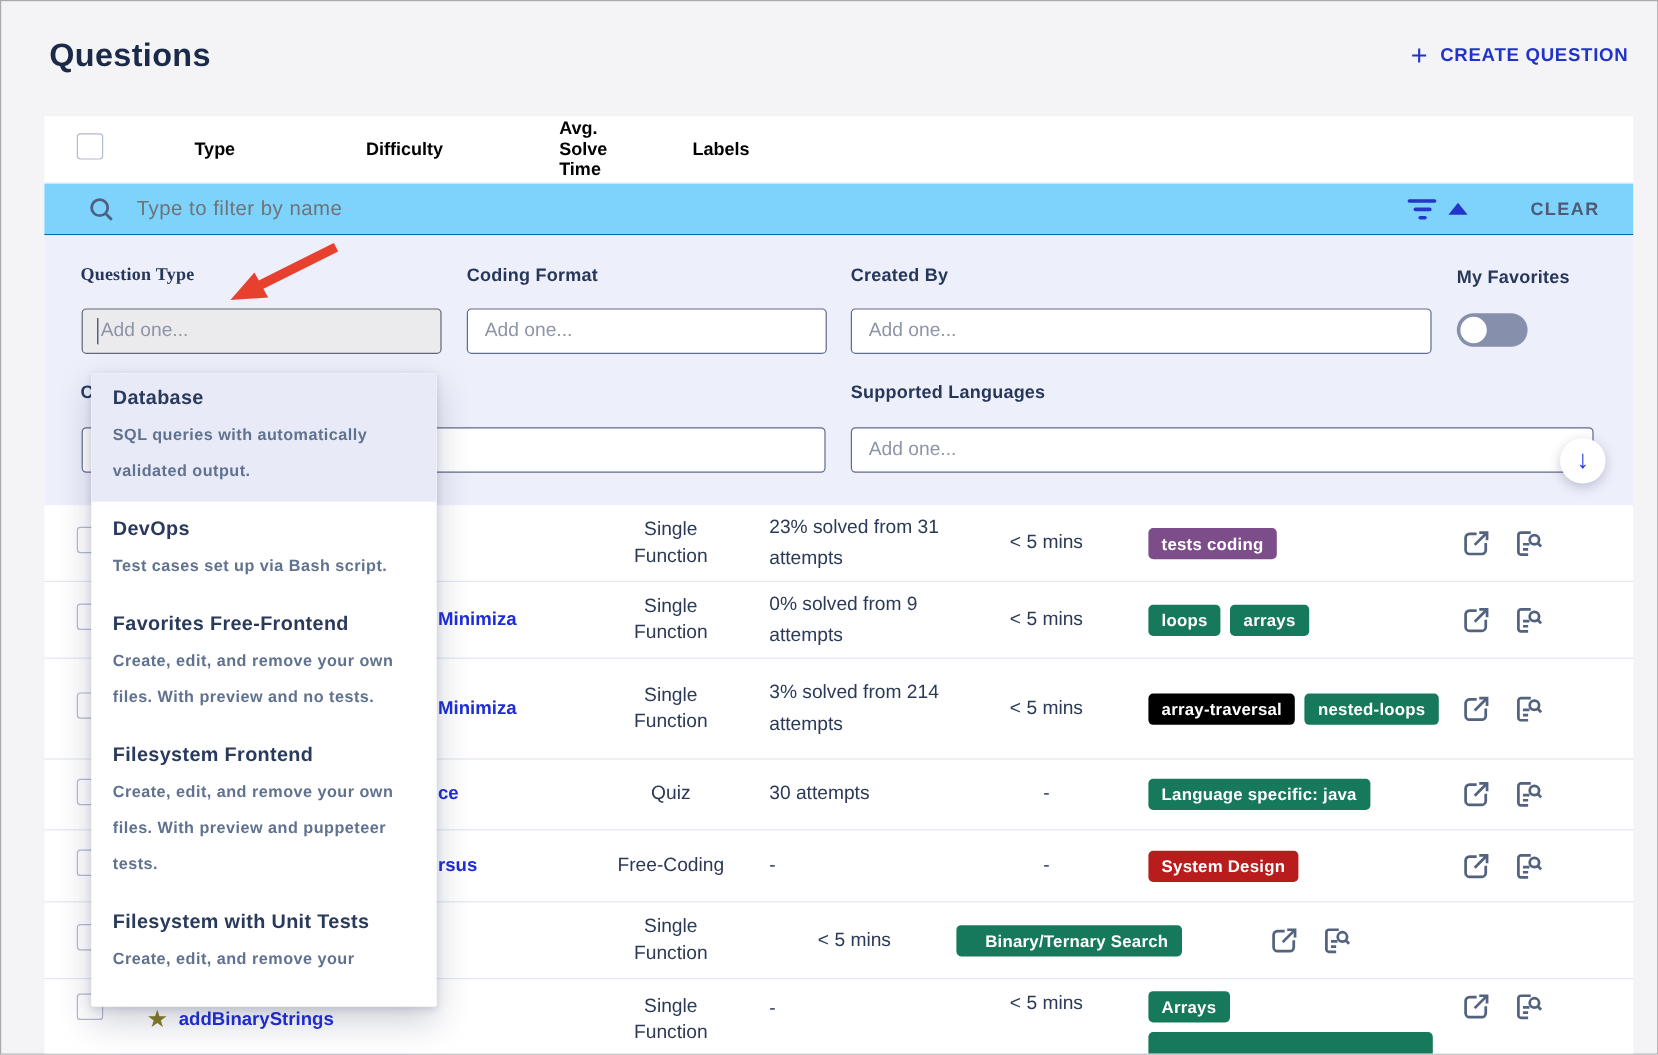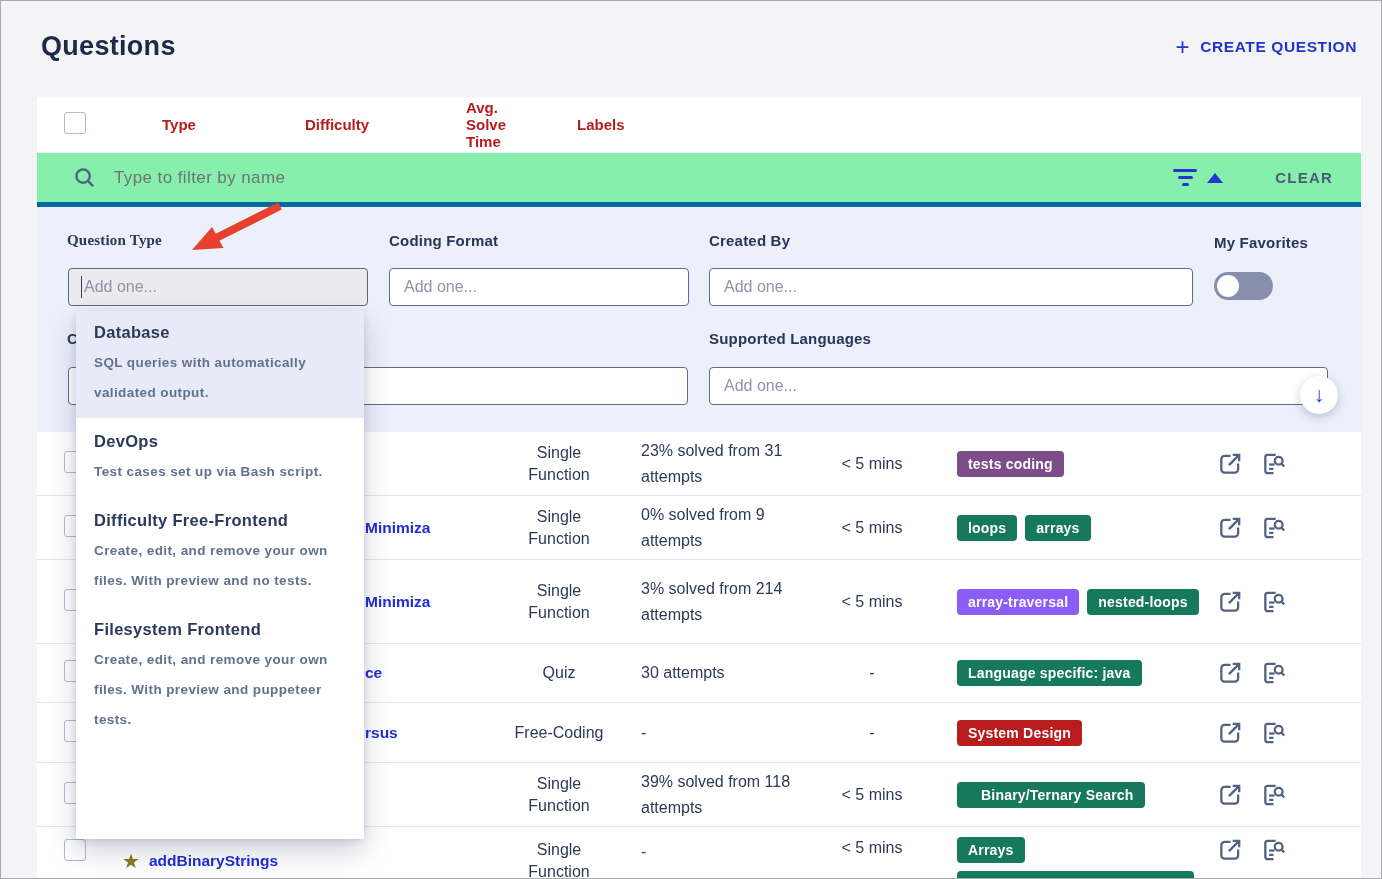--- a/index.html
+++ b/index.html
@@ -32,36 +32,36 @@
   .trow { display:flex; align-items:center; width:100%; }
   .col-check  { width:64px;  padding-left:27px; flex:none; }
   .col-name   { width:380px; flex:none; position:relative; height:100%; }
   .col-type   { width:156px; flex:none; display:flex; justify-content:center; }
   .col-diff   { width:160px; flex:none; padding-left:4px; }
   .col-avg    { width:150px; flex:none; text-align:center; }
   .col-labels { width:260px; flex:none; padding-left:10px; }
   .col-actions{ flex:1; display:flex; gap:18px; padding-left:10px; }
 
   .thead { height:56px; border-bottom:1px solid #eceef6; }
-  .thead .hcell { font-size:15px; font-weight:bold; color:#b91c1c; }
+  .thead .hcell { font-size:15px; font-weight:bold; color:#000000; }
   .thead .col-name { display:flex; align-items:center; justify-content:center; }
   .thead .col-type { text-align:center; }
   .thead .col-diff { text-align:center; padding-left:0; }
   .thead .col-avg  { display:flex; justify-content:center; }
   .thead .avg-inner { width:52px; text-align:left; line-height:17px; }
 
   .checkbox {
     display:inline-block; width:22px; height:22px; border-radius:3px;
     border:1.5px solid #b3bace; background:#fff; cursor:pointer;
   }
 
   
   .search-row {
-    height:54px; background:#86efac; display:flex; align-items:center;
-    padding:0 28px 0 36px; border-bottom:5px solid #0369a1;
+    height:43px; background:#7dd3fc; display:flex; align-items:center;
+    padding:0 28px 0 36px; border-bottom:1px solid #0369a1;
   }
   .search-input {
     flex:1; border:none; outline:none; background:transparent;
     font-family:"Liberation Sans",sans-serif;
     font-size:17px; color:#3c4454; margin-left:18px; letter-spacing:.4px;
   }
   .search-input::placeholder { color:#6e7378; opacity:1; }
   .filter-toggle { display:flex; align-items:center; gap:10px; cursor:pointer; margin-right:52px; }
   .fbars { display:flex; flex-direction:column; gap:4px; align-items:center; }
   .fbars i { display:block; height:3px; background:#2336c9; border-radius:2px; }
@@ -295,21 +295,21 @@
 
       <a class="qname fragment">Minimiza</a>
     </div>
     <div class="col-type">
             <span class="type-inner">Single Function</span>
           </div>
     <div class="col-diff"><span class="diff-inner">3% solved from 214 attempts</span></div>
     <div class="col-avg">&lt; 5 mins</div>
     <div class="col-labels">
             <span class="labels-wrap">
-              <span class="badge" style="background: #8b5cf6;">array-traversal</span>
+              <span class="badge" style="background: #000000;">array-traversal</span>
               <span class="badge" style="background: rgb(23, 121, 91);">nested-loops</span>
             </span>
           </div>
     <div class="col-actions">
       <span class="action-icon">
         <svg viewBox="0 0 24 24" fill="none" stroke="currentColor" stroke-width="2.1">
                 <path d="M12.5 4.5H7a3 3 0 0 0-3 3v9.5a3 3 0 0 0 3 3h9.5a3 3 0 0 0 3-3V11.5"></path>
                 <path d="M11 13 20 4"></path>
                 <path d="M14.5 3.5H20.5V9.5"></path>
               </svg>
@@ -400,21 +400,20 @@
 
   <div class="trow row" style="height: 64px;">
     <div class="col-check"><span class="checkbox"></span></div>
     <div class="col-name">
       
       
     </div>
     <div class="col-type">
             <span class="type-inner">Single Function</span>
           </div>
-    <div class="col-diff"><span class="diff-inner">39% solved from 118 attempts</span></div>
     <div class="col-avg">&lt; 5 mins</div>
     <div class="col-labels">
             <span class="labels-wrap">
               <span class="badge" style="background: rgb(23, 121, 91); padding-left: 24px;">Binary/Ternary Search</span>
             </span>
           </div>
     <div class="col-actions">
       <span class="action-icon">
         <svg viewBox="0 0 24 24" fill="none" stroke="currentColor" stroke-width="2.1">
                 <path d="M12.5 4.5H7a3 3 0 0 0-3 3v9.5a3 3 0 0 0 3 3h9.5a3 3 0 0 0 3-3V11.5"></path>
@@ -481,28 +480,32 @@
     <div class="dd-title">Database</div>
     <div class="dd-desc">SQL queries with automatically validated output.</div>
   </div>
 
   <div class="dd-item">
     <div class="dd-title">DevOps</div>
     <div class="dd-desc">Test cases set up via Bash script.</div>
   </div>
 
   <div class="dd-item">
-    <div class="dd-title">Difficulty Free-Frontend</div>
+    <div class="dd-title">Favorites Free-Frontend</div>
     <div class="dd-desc">Create, edit, and remove your own files. With preview and no tests.</div>
   </div>
 
   <div class="dd-item">
     <div class="dd-title">Filesystem Frontend</div>
     <div class="dd-desc">Create, edit, and remove your own files. With preview and puppeteer tests.</div>
   </div>
 
+  <div class="dd-item">
+    <div class="dd-title">Filesystem with Unit Tests</div>
+    <div class="dd-desc">Create, edit, and remove your</div>
+  </div>
 </div>
 
   <svg class="annotation-arrow" width="145" height="70" viewBox="0 0 145 70">
     <line x1="129" y1="12" x2="66" y2="43.5" stroke="#e8402e" stroke-width="8"></line>
     <polygon points="41,56 61,33 72.5,54" fill="#e8402e"></polygon>
   </svg>
 </div>
 
 </body></html>

